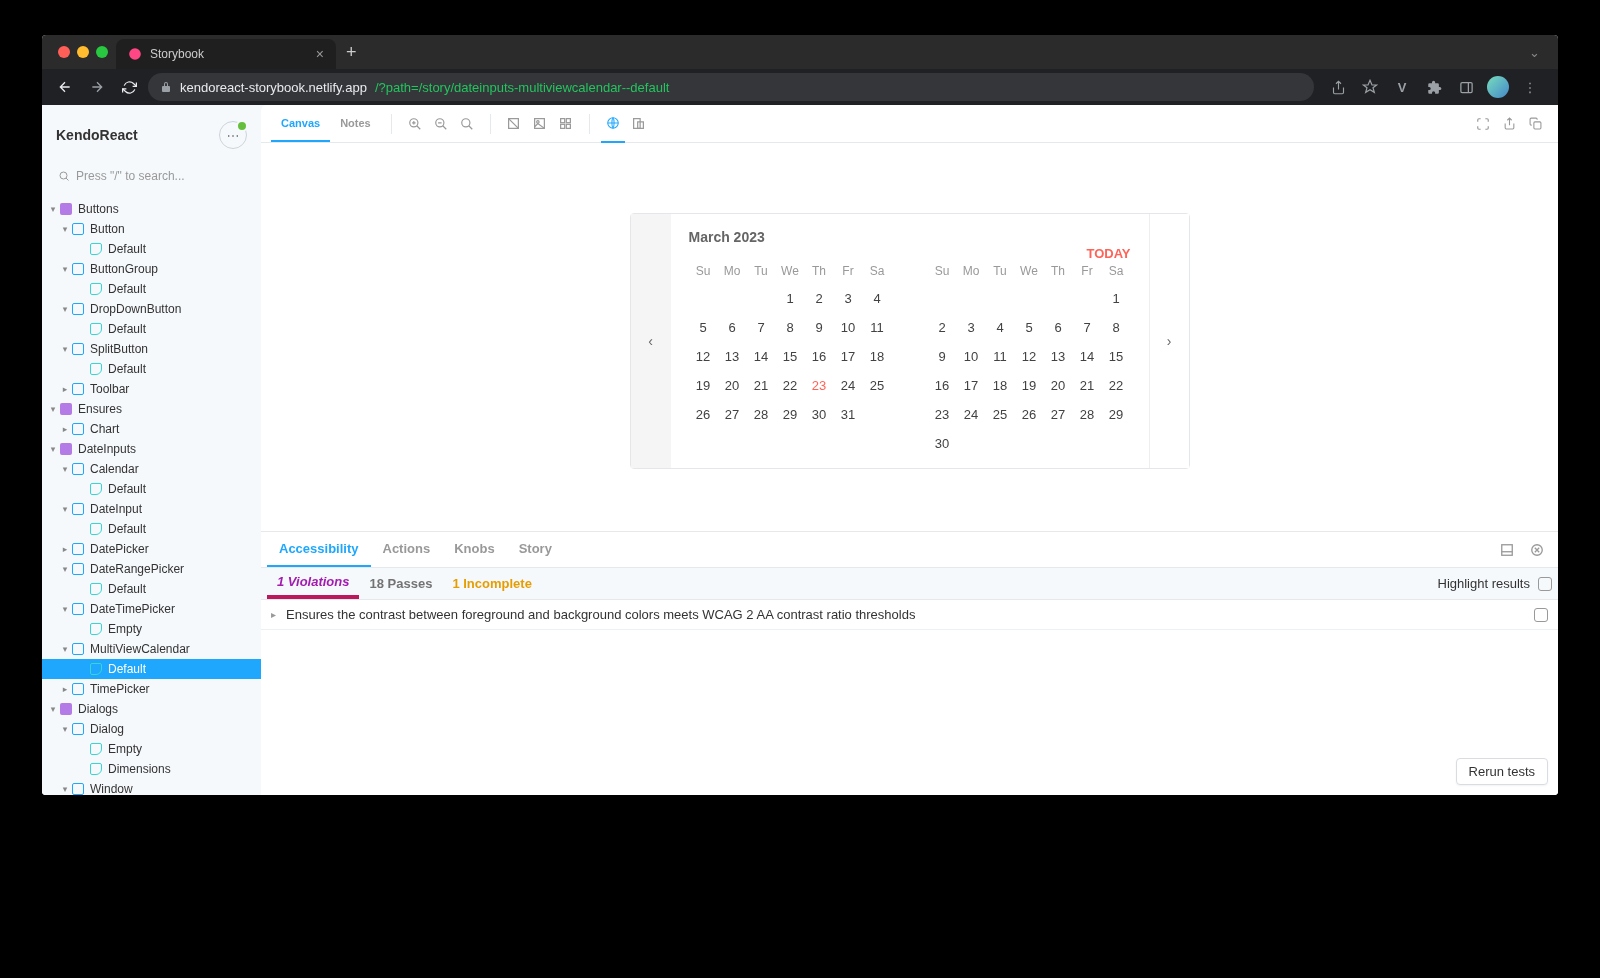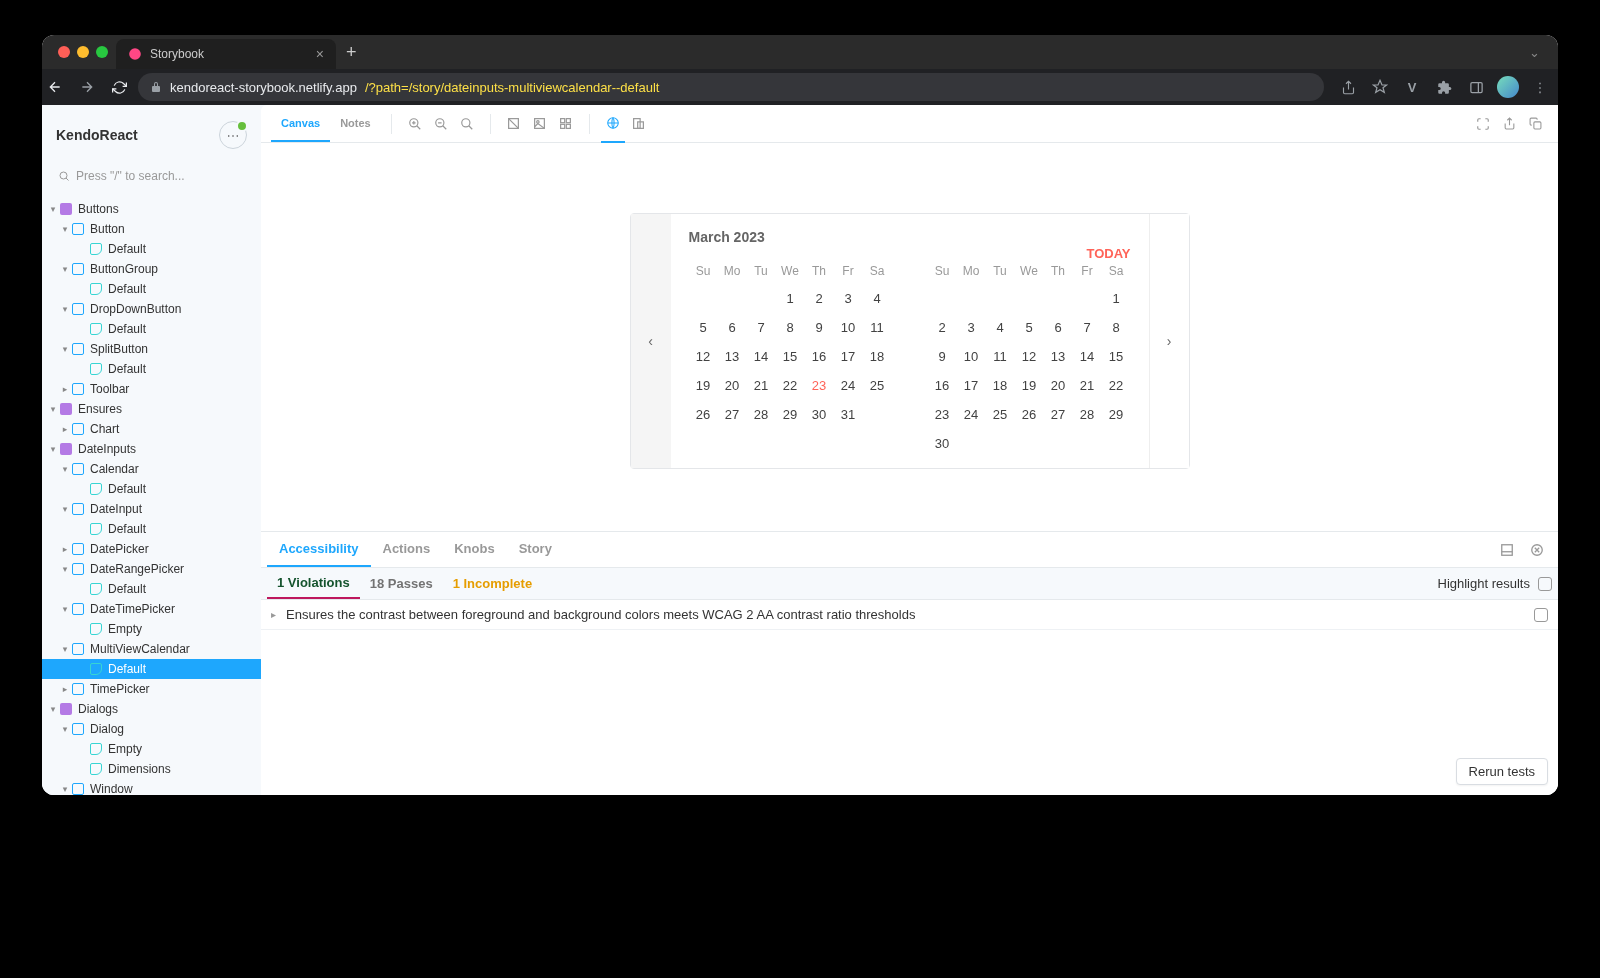--- a/index.html
+++ b/index.html
@@ -8,21 +8,21 @@
   background: #000;
   width: 1600px;
   height: 978px;
   padding: 35px 42px 60px 42px;
   font-size: 13px;
 }
 .browser {
   width: 100%;
   height: 760px;
   background: #fff;
-  border-radius: 12px;
+  border-radius: 4px;
   overflow: hidden;
   box-shadow: 0 30px 60px rgba(0,0,0,0.4);
   display: flex;
   flex-direction: column;
 }
 
 .tabbar {
   height: 34px;
   background: #2b2b2b;
   display: flex;
@@ -37,32 +37,32 @@
   background:#1f1f1f; height:30px; margin-top:4px;
   padding:0 12px; border-radius:8px 8px 0 0;
   color:#ccc; font-size:12px; width:220px;
 }
 .tab-close{ color:#999; margin-left:auto; font-size:14px;}
 .newtab{ color:#ccc; font-size:18px; padding:0 10px;}
 .tab-caret{ margin-left:auto; color:#888; padding:0 10px;}
 
 .urlbar {
   height:36px; background:#202124; display:flex; align-items:center;
-  padding:0 0; gap:6px;
+  padding:0 10px; gap:6px;
 }
 .nav-btn{ width:26px; height:26px; display:flex;align-items:center;justify-content:center;
   color:#9aa0a6; border-radius:50%;}
 .nav-btn.en{color:#e8eaed;}
 .url-field{
   flex:1; height:28px; background:#35363a; border-radius:14px;
   display:flex; align-items:center; padding:0 12px; color:#9aa0a6;
   font-size:13px; gap:8px;
 }
 .url-domain{color:#e8eaed;}
-.url-path{color:#fde047;}
+.url-path{color:#22c55e;}
 .url-icons{display:flex; gap:8px; padding:0 6px;}
 .url-icons span{color:#9aa0a6; width:24px; height:24px; display:flex;align-items:center;justify-content:center;}
 .avatar{width:22px;height:22px;border-radius:50%;background:linear-gradient(135deg,#7db,#48c);}
 
 .app { flex:1; display:flex; background:#f6f9fc; overflow:hidden;}
 .sidebar { width:219px; background:#f6f9fc; display:flex; flex-direction:column; }
 .sb-header{ display:flex; align-items:center; justify-content:space-between;
   padding:16px 14px 10px 14px;}
 .sb-title{ font-weight:700; font-size:14px; color:#333;}
 .sb-menu{ width:28px;height:28px;border:1px solid #ccd4db;border-radius:50%;
@@ -125,21 +125,21 @@
   padding:0 6px;}
 .a-tab{ padding:0 12px; height:100%; display:flex;align-items:center;
   color:#999; font-weight:700; font-size:13px; border-bottom:2px solid transparent;}
 .a-tab.active{ color:#1ea7fd; border-bottom-color:#1ea7fd;}
 .a-spacer{flex:1;}
 .a-icon{ width:24px;height:24px;display:flex;align-items:center;justify-content:center;
   color:#999; margin:0 3px;}
 .a11y-tabs{ height:32px; background:#f6f9fc; border-bottom:1px solid #e5e9ec;
   display:flex; align-items:center; padding:0 6px; font-size:13px;}
 .ar-tab{ padding:0 10px; color:#666; font-weight:700;}
-.ar-tab.v{ color:#14532d; border-bottom:2px solid #be185d; height:100%;display:flex;align-items:center;}
+.ar-tab.v{ color:#a21caf; border-bottom:4px solid #be185d; height:100%;display:flex;align-items:center;font-style:italic;}
 .ar-tab.p{ color:#737373;}
 .ar-tab.i{ color:#e69d00;}
 .ar-spacer{flex:1;}
 .hl-label{ color:#333; font-size:13px; margin-right:8px;}
 .chk{ width:14px;height:14px;border:1px solid #999;border-radius:3px;}
 .viol-row{ height:30px; display:flex; align-items:center; padding:0 10px;
   border-bottom:1px solid #eef1f4; font-size:13px; color:#333;}
 .viol-row .caret2{ color:#999; margin-right:10px; font-size:10px;}
 .viol-row .chk{ margin-left:auto;}
 .addons-body{ position:relative; flex:1;}

